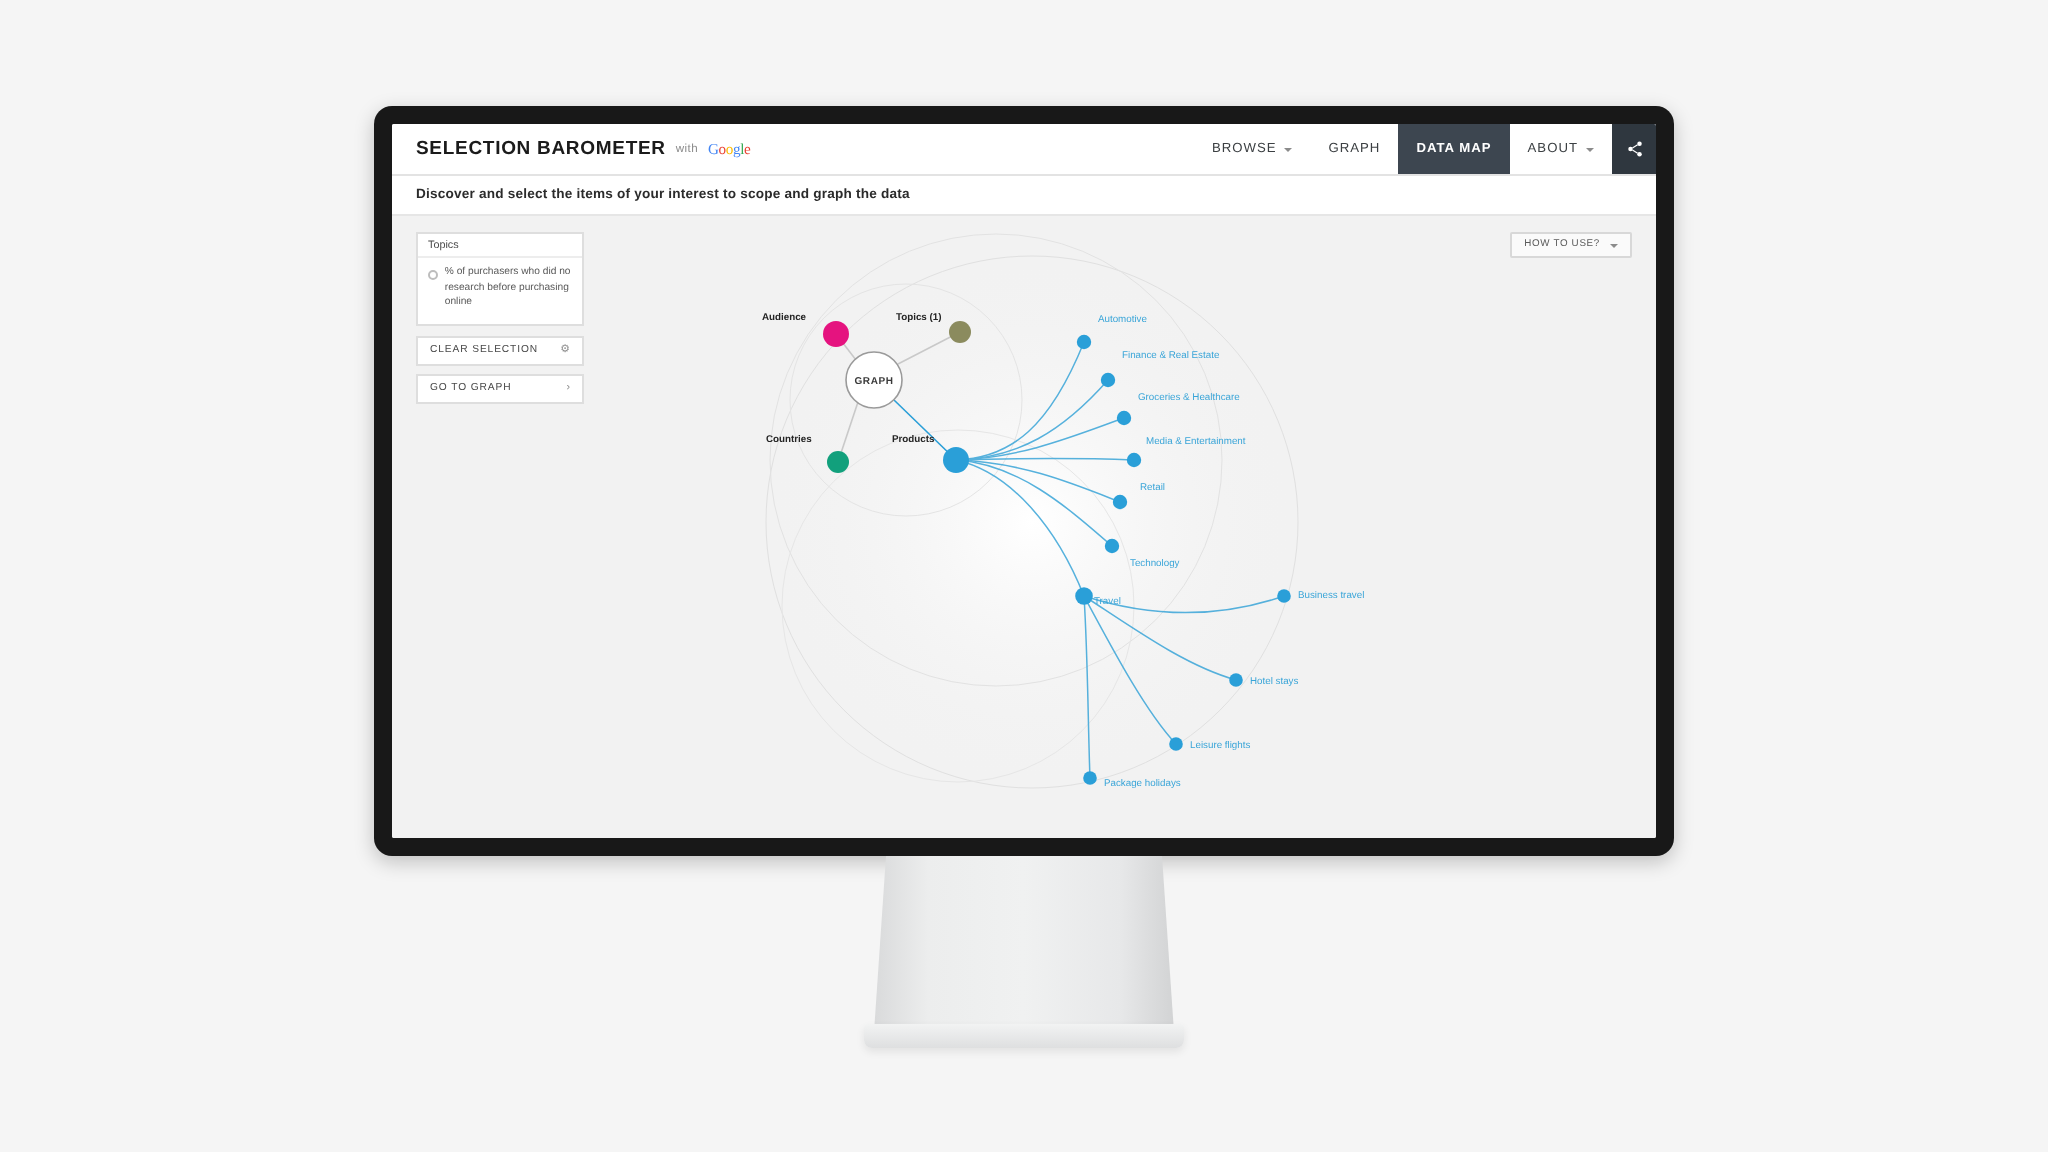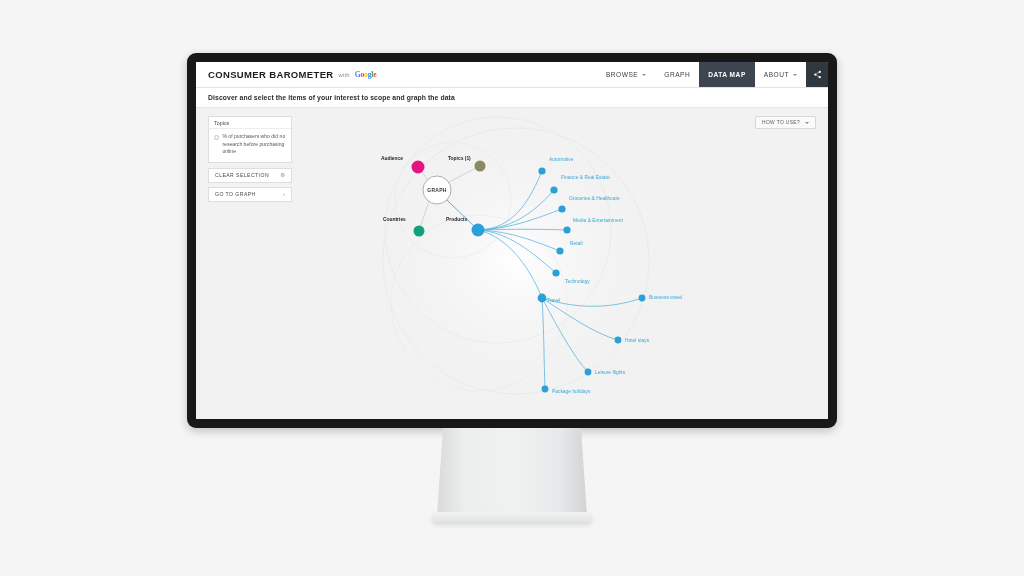--- a/index.html
+++ b/index.html
@@ -79,21 +79,21 @@
     letter-spacing: 0.35px;
     color: #1b1b1b;
   }
   #brand-with {
     font-size: 5.8px;
     color: #8a8a8a;
     letter-spacing: 0.2px;
   }
   .g-logo {
     font-size: 7.6px;
-    font-weight: bold;
+    font-weight: normal;
     letter-spacing: -0.2px;
     font-family: "Liberation Serif", serif;
   }
   .g-b { color:#4285f4 } .g-r { color:#ea4335 } .g-y { color:#fbbc05 } .g-g { color:#34a853 }
 
   #main-nav {
     display: flex;
     align-items: stretch;
   }
   .nav-item {
@@ -251,21 +251,21 @@
   }
 </style>
 </head>
 <body>
 
 <div id="monitor">
   <div id="screen">
 
     <div id="app-header">
       <div id="brand">
-        <span id="brand-title">CONSUMER BAROMETER</span>
+        <span id="brand-title">SELECTION BAROMETER</span>
         <span id="brand-with">with</span>
         <span class="g-logo"><span class="g-b">G</span><span class="g-r">o</span><span class="g-y">o</span><span class="g-b">g</span><span class="g-g">l</span><span class="g-r">e</span></span>
       </div>
 
       <div id="main-nav">
         <div class="nav-item">
           <span>BROWSE</span>
           <span class="caret"></span>
         </div>
         <div class="nav-item">

